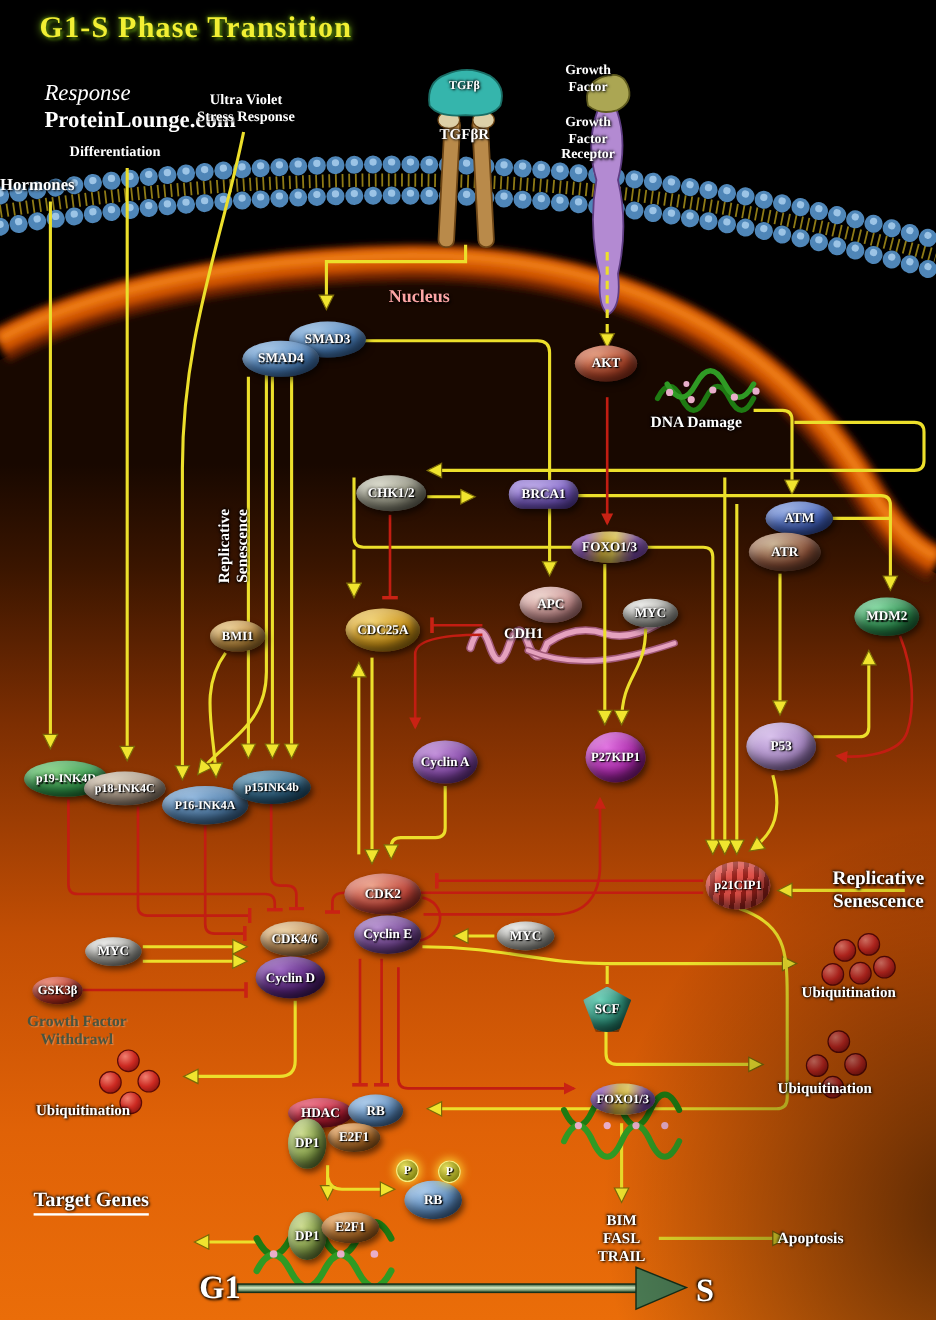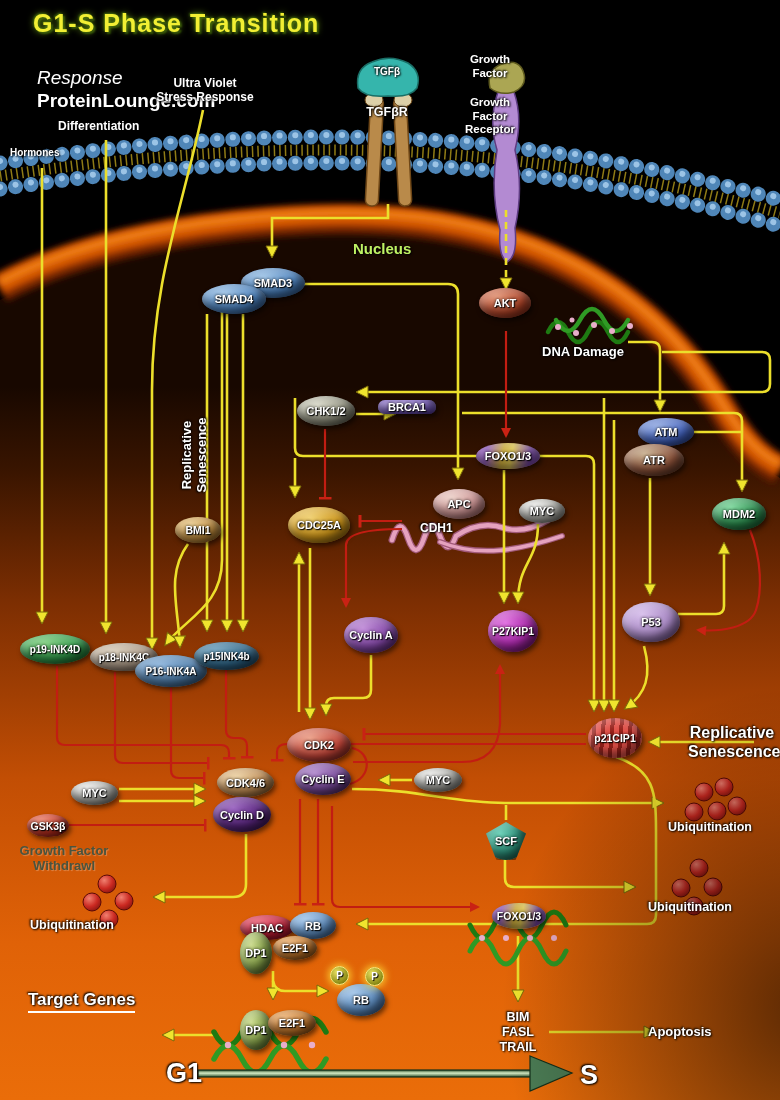--- a/index.html
+++ b/index.html
@@ -1,17 +1,17 @@
 <!DOCTYPE html>
 <html><head>
 <meta charset="utf-8">
 <style>
   html,body{margin:0;padding:0;background:#000;}
   #stage{position:relative;width:780px;height:1100px;background:#000;overflow:hidden;
-         font-family:Liberation Sans, sans-serif;}
+         font-family:Liberation Serif, serif;}
   #art{position:absolute;left:0;top:0;z-index:1;}
   .lbl{position:absolute;z-index:3;color:#fff;font-weight:bold;white-space:pre-line;
        line-height:1.18;text-shadow:1px 1px 2px #000,-1px -1px 2px #000;}
   .ctr{text-align:center;}
   .node{position:absolute;z-index:2;border-radius:50%;display:flex;align-items:center;
         justify-content:center;
         box-shadow:inset -5px -7px 10px rgba(0,0,0,.5),inset 4px 5px 8px rgba(255,255,255,.28),
                    2px 3px 5px rgba(0,0,0,.55);}
   .node>span{color:#fff;font-weight:bold;font-size:11px;white-space:nowrap;
              text-shadow:1px 1px 1px #000,0 0 3px #000;}
@@ -235,29 +235,29 @@
 <div id="vignette"></div>
 
 <div class="lbl" id="title">G1-S Phase Transition</div>
 <div class="lbl" id="copyright">
   <span class="it">Response</span>
   <span class="bd">ProteinLounge.com</span>
 </div>
 <div class="lbl ctr" style="left:140px;top:76px;width:130px;font-size:12px">Ultra Violet
 Stress Response</div>
 <div class="lbl" style="left:58px;top:119px;font-size:12px">Differentiation</div>
-<div class="lbl" style="left:10px;top:147px;font-size:10px">Hormones</div>
+<div class="lbl" style="left:0;top:147px;font-size:14px">Hormones</div>
 <div class="lbl ctr" style="left:358px;top:66px;width:58px;font-size:10px">TGFβ</div>
 <div class="lbl ctr" style="left:356px;top:105px;width:62px;font-size:12.5px">TGFβR</div>
 <div class="lbl ctr" style="left:456px;top:53px;width:68px;font-size:11.5px">Growth
 Factor</div>
 <div class="lbl ctr" style="left:450px;top:96px;width:80px;font-size:11.5px">Growth
 Factor
 Receptor</div>
-<div class="lbl" style="left:353px;top:240px;font-size:15px;color:#bef264;text-shadow:1px 1px 2px #000">Nucleus</div>
+<div class="lbl" style="left:324px;top:240px;font-size:15px;color:#fca5a5;text-shadow:1px 1px 2px #000">Nucleus</div>
 <div class="lbl" style="left:542px;top:344px;font-size:13px">DNA Damage</div>
 <div class="lbl ctr" style="left:122px;top:437px;width:150px;height:36px;font-size:13px;transform:rotate(-90deg)">Replicative
 Senescence</div>
 <div class="lbl ctr" style="left:688px;top:724px;width:88px;font-size:16px">Replicative
 Senescence</div>
 <div class="lbl ctr" id="gfw" style="left:6px;top:843px;width:116px;font-size:13px">Growth Factor
 Withdrawl</div>
 <div class="lbl" style="left:30px;top:918px;font-size:12.5px">Ubiquitination</div>
 <div class="lbl" style="left:668px;top:820px;font-size:12.5px">Ubiquitination</div>
 <div class="lbl" style="left:648px;top:900px;font-size:12.5px">Ubiquitination</div>
@@ -274,21 +274,21 @@
     </div>
 <div class="node" style="left:202px;top:284px;width:64px;height:30px;background:radial-gradient(ellipse at 35% 30%,#9cc2e6,#4a80bc 55%,#1c3c66)">
       <span>SMAD4</span>
     </div>
 <div class="node" style="left:479px;top:288px;width:52px;height:30px;background:radial-gradient(ellipse at 35% 30%,#e09070,#b04428 55%,#5a1408)">
       <span>AKT</span>
     </div>
 <div class="node" style="left:297px;top:396px;width:58px;height:30px;background:radial-gradient(ellipse at 35% 30%,#d8d8c8,#8e8e7c 55%,#3a3a30)">
       <span>CHK1/2</span>
     </div>
-<div class="node" style="left:378px;top:400px;width:58px;height:14px;border-radius:12px;background:radial-gradient(ellipse at 35% 30%,#b8a2e8,#7a5cc8 55%,#3a2478)">
+<div class="node" style="left:424px;top:400px;width:58px;height:24px;border-radius:12px;background:radial-gradient(ellipse at 35% 30%,#b8a2e8,#7a5cc8 55%,#3a2478)">
       <span>BRCA1</span>
     </div>
 <div class="node" style="left:638px;top:418px;width:56px;height:28px;background:radial-gradient(ellipse at 35% 30%,#90a8e0,#4464c0 55%,#182c6a)">
       <span>ATM</span>
     </div>
 <div class="node" style="left:624px;top:444px;width:60px;height:32px;background:radial-gradient(ellipse at 35% 30%,#c8b090,#8a5038 55%,#3a2014)">
       <span>ATR</span>
     </div>
 <div class="node" style="left:712px;top:498px;width:54px;height:32px;background:radial-gradient(ellipse at 35% 30%,#7cd89c,#2a8a4c 55%,#0c3a1c)">
       <span>MDM2</span>
@@ -317,21 +317,21 @@
     </div>
 <div class="node" style="left:622px;top:602px;width:58px;height:40px;background:radial-gradient(ellipse at 35% 30%,#d8c0ec,#a888c4 55%,#54386e)">
       <span>P53</span>
     </div>
 <div class="node" style="left:588px;top:718px;width:54px;height:40px;background:repeating-linear-gradient(95deg,#e05048 0 5px,#98201a 5px 9px)">
       <span style="font-size:10.5px">p21CIP1</span>
     </div>
 <div class="node" style="left:20px;top:634px;width:70px;height:30px;background:radial-gradient(ellipse at 35% 30%,#80d080,#30984a 55%,#0c4418)">
       <span style="font-size:10px">p19-INK4D</span>
     </div>
-<div class="node" style="left:90px;top:643px;width:68px;height:28px;background:radial-gradient(ellipse at 35% 30%,#d8ccb8,#a89684 55%,#4e4236)">
+<div class="node" style="left:70px;top:643px;width:68px;height:28px;background:radial-gradient(ellipse at 35% 30%,#d8ccb8,#a89684 55%,#4e4236)">
       <span style="font-size:10px">p18-INK4C</span>
     </div>
 <div class="node" style="left:135px;top:655px;width:72px;height:32px;background:radial-gradient(ellipse at 35% 30%,#8cb4dc,#4e7ca8 55%,#1c3a56)">
       <span style="font-size:10px">P16-INK4A</span>
     </div>
 <div class="node" style="left:194px;top:642px;width:65px;height:28px;background:radial-gradient(ellipse at 35% 30%,#6ca0bc,#2e6486 55%,#102c40)">
       <span style="font-size:10px">p15INK4b</span>
     </div>
 <div class="node" style="left:287px;top:728px;width:64px;height:34px;background:radial-gradient(ellipse at 35% 30%,#eca088,#c04438 55%,#601410)">
       <span>CDK2</span>

